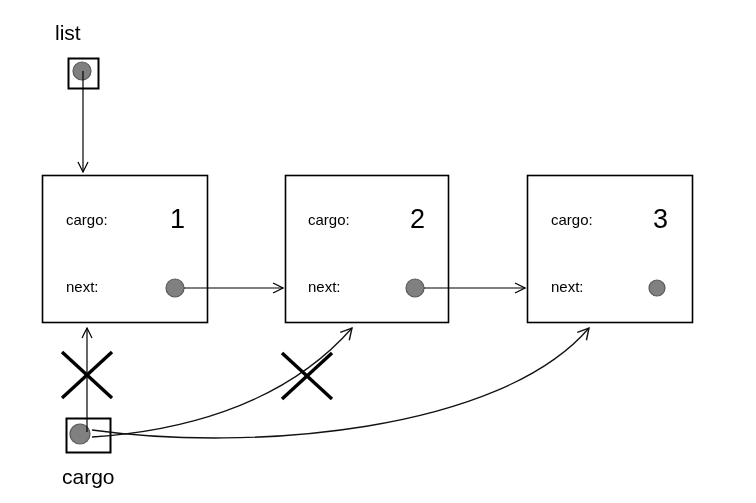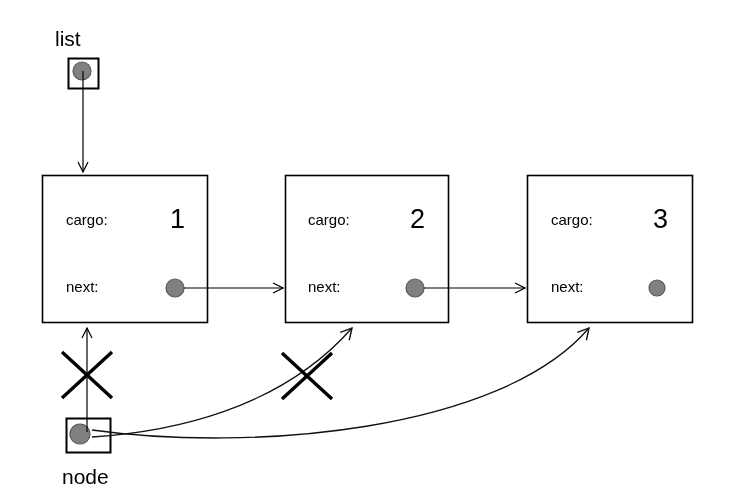--- a/index.html
+++ b/index.html
@@ -84,22 +84,22 @@
     <g stroke="#000000" stroke-width="3.4" stroke-linecap="butt">
       <line x1="62" y1="352" x2="112" y2="398"></line>
       <line x1="112" y1="352" x2="62" y2="398"></line>
     </g>
     <g stroke="#000000" stroke-width="3.4" stroke-linecap="butt">
       <line x1="282" y1="353" x2="332" y2="399"></line>
       <line x1="332" y1="353" x2="282" y2="399"></line>
     </g>
   </svg>
 
-  <div class="lbl lbl-var" style="left:55px; top:28px;">list</div>
-  <div class="lbl lbl-var" style="left:62px; top:466px;">node</div>
+  <div class="lbl lbl-var" style="left:55px; top:22px;">list</div>
+  <div class="lbl lbl-var" style="left:62px; top:466px;">cargo</div>
 
   <div class="lbl lbl-field" style="left:66px; top:212px;">cargo:</div>
   <div class="lbl lbl-value" style="left:170px; top:206px;">1</div>
   <div class="lbl lbl-field" style="left:66px; top:279px;">next:</div>
 
   <div class="lbl lbl-field" style="left:308px; top:212px;">cargo:</div>
   <div class="lbl lbl-value" style="left:410px; top:206px;">2</div>
   <div class="lbl lbl-field" style="left:308px; top:279px;">next:</div>
 
   <div class="lbl lbl-field" style="left:551px; top:212px;">cargo:</div>

